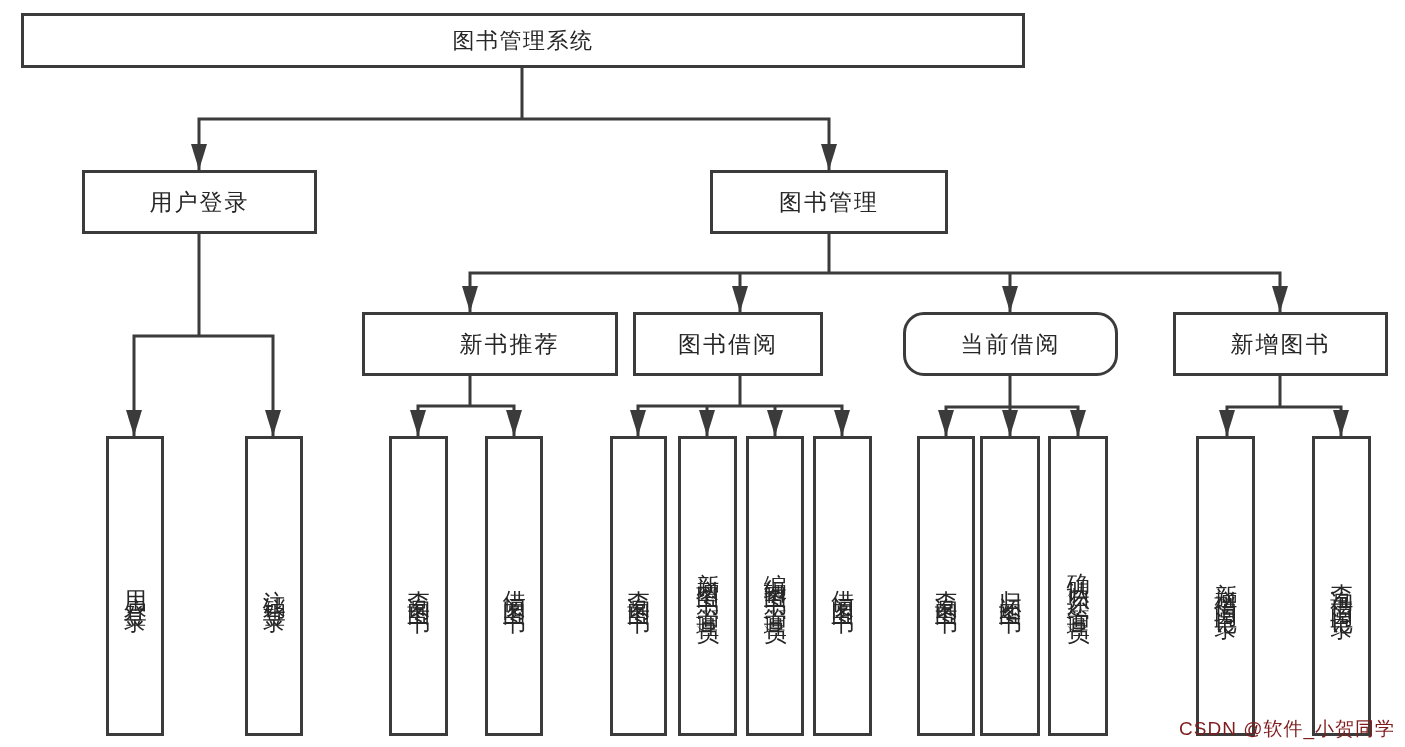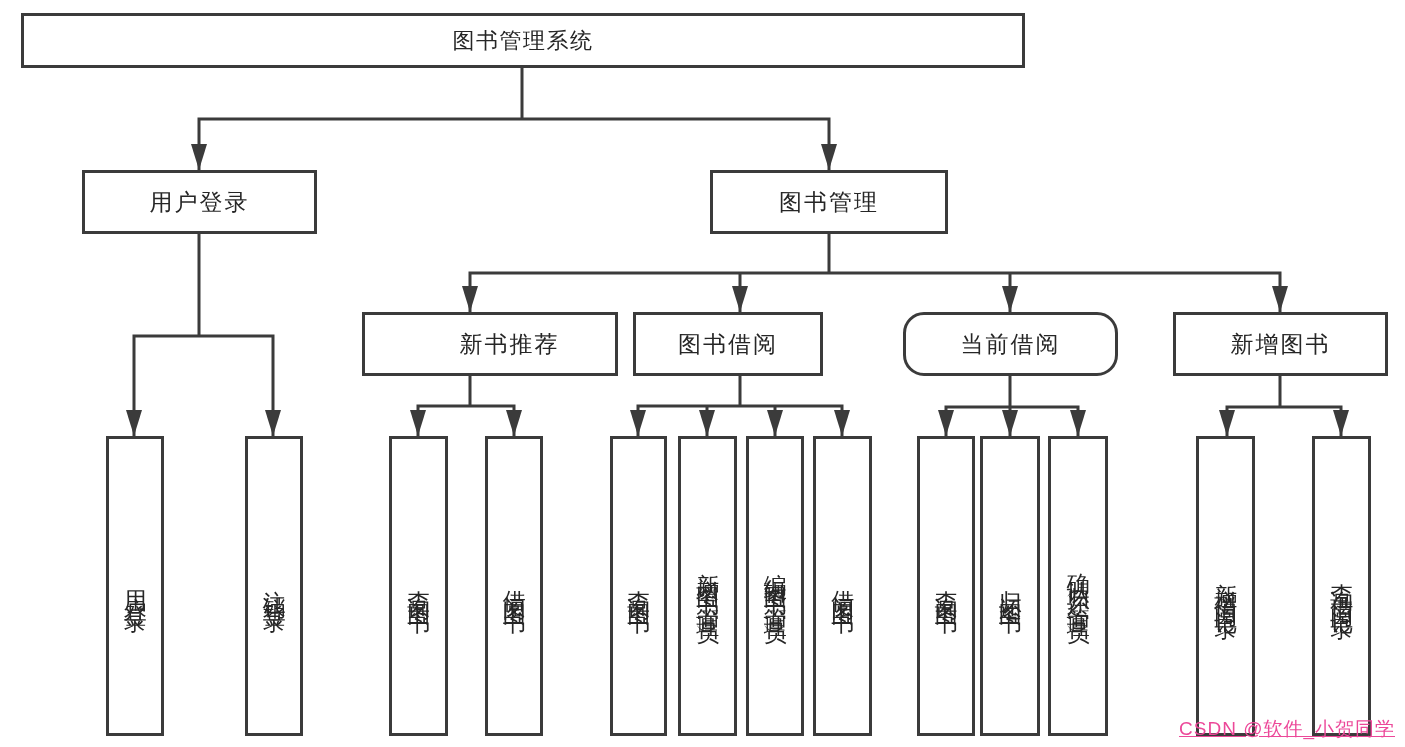--- a/index.html
+++ b/index.html
@@ -48,24 +48,23 @@
     line-height: 1.1;
     white-space: nowrap;
     color: #262626;
   }
   .watermark {
     position: absolute;
     right: 10px;
     bottom: 5px;
     font-size: 19px;
     letter-spacing: 1px;
-    color: #ec4899;
+    color: #7f1d1d;
     z-index: 5;
     white-space: nowrap;
-    text-decoration: underline;
   }
 </style>
 </head>
 <body>
 
 <div class="canvas">
 
   <svg class="connectors" viewBox="0 0 1405 747" xmlns="http://www.w3.org/2000/svg">
     <g stroke="#3b3b3b" stroke-width="3" fill="none">
 

